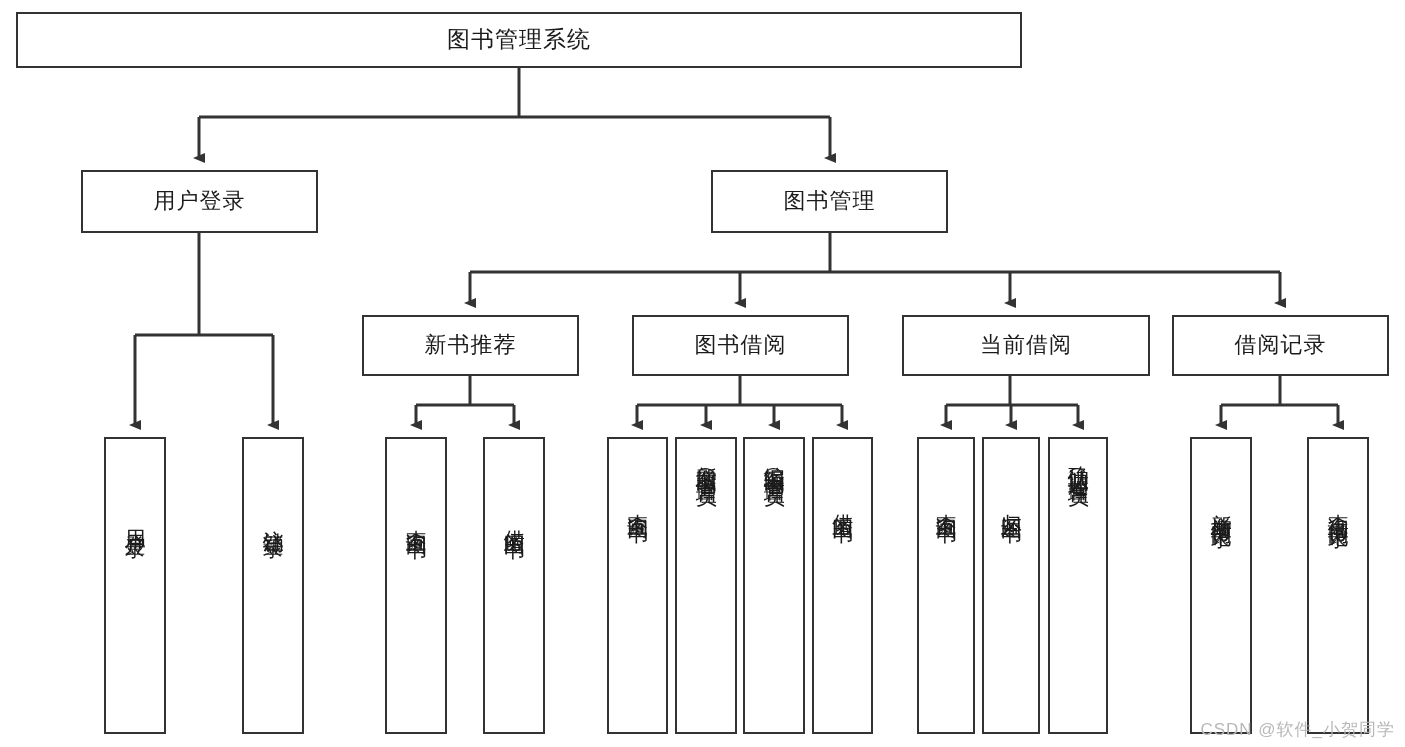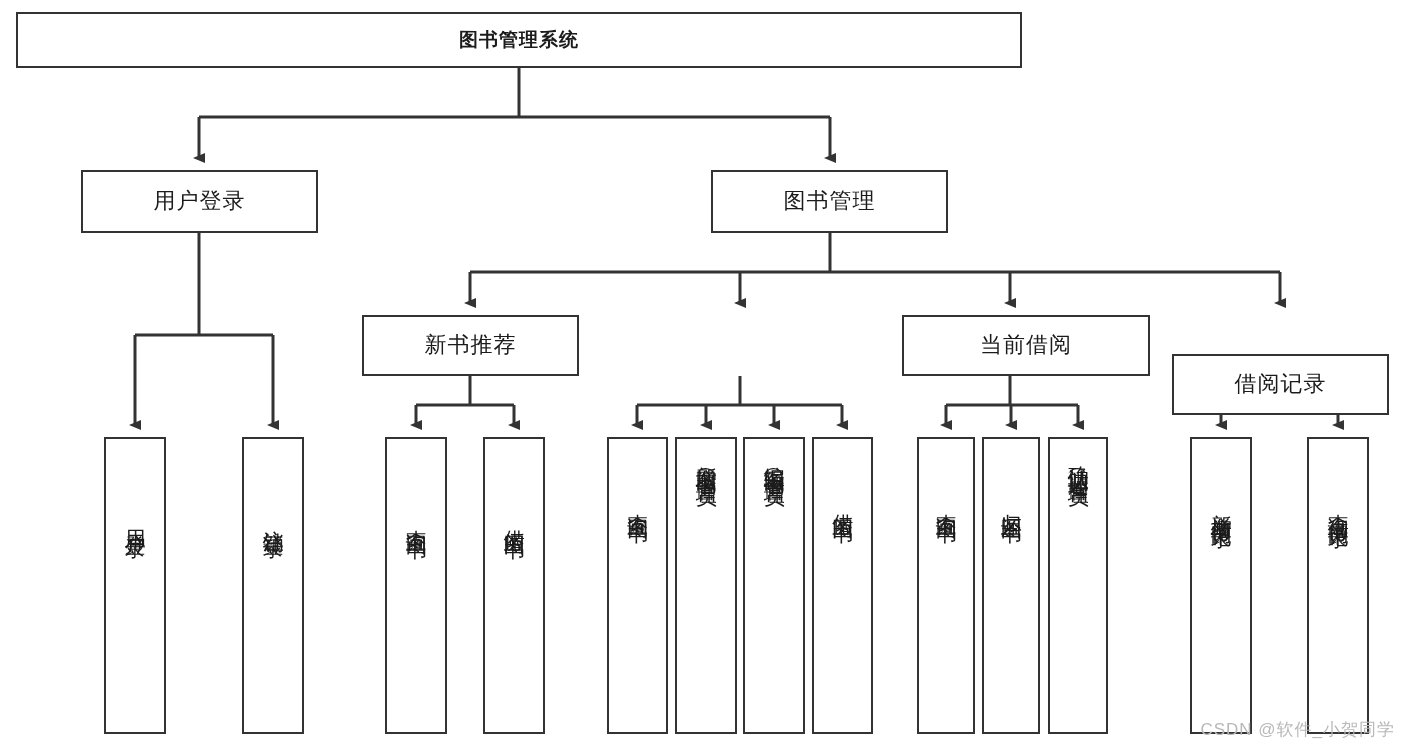--- a/index.html
+++ b/index.html
@@ -39,22 +39,21 @@
     color: #1b1b1b;
     letter-spacing: 1px;
     white-space: nowrap;
     text-align: center;
   }
   .node.horiz .label {
     font-size: 22px;
     line-height: 1.1;
   }
   .node.root .label {
-    font-size: 19px;
-    font-weight: bold;
+    font-size: 23px;
   }
   .node.vert {
     align-items: flex-start;
     justify-content: center;
     padding-top: 6px;
   }
   .node.vert .label {
     writing-mode: vertical-rl;
     text-orientation: upright;
     font-size: 21px;
@@ -146,24 +145,27 @@
   <div class="node horiz" style="left:81px; top:170px; width:237px; height:63px;">
     <span class="label">用户登录</span>
   </div>
   <div class="node horiz" style="left:362px; top:315px; width:217px; height:61px;">
     <span class="label">新书推荐</span>
   </div>
 
   <div class="node horiz" style="left:711px; top:170px; width:237px; height:63px;">
     <span class="label">图书管理</span>
   </div>
+  <div class="node horiz" style="left:632px; top:315px; width:217px; height:61px;">
+    <span class="label">图书借阅</span>
+  </div>
   <div class="node horiz" style="left:902px; top:315px; width:248px; height:61px;">
     <span class="label">当前借阅</span>
   </div>
-  <div class="node horiz" style="left:1172px; top:315px; width:217px; height:61px;margin-top:39px;">
+  <div class="node horiz" style="left:1172px; top:315px; width:217px; height:61px;">
     <span class="label">借阅记录</span>
   </div>
 
   <div class="node vert mid" style="left:104px; top:437px; width:62px; height:297px;">
     <span class="label">用户登录</span>
   </div>
   <div class="node vert mid" style="left:242px; top:437px; width:62px; height:297px;">
     <span class="label">注销登录</span>
   </div>
 

